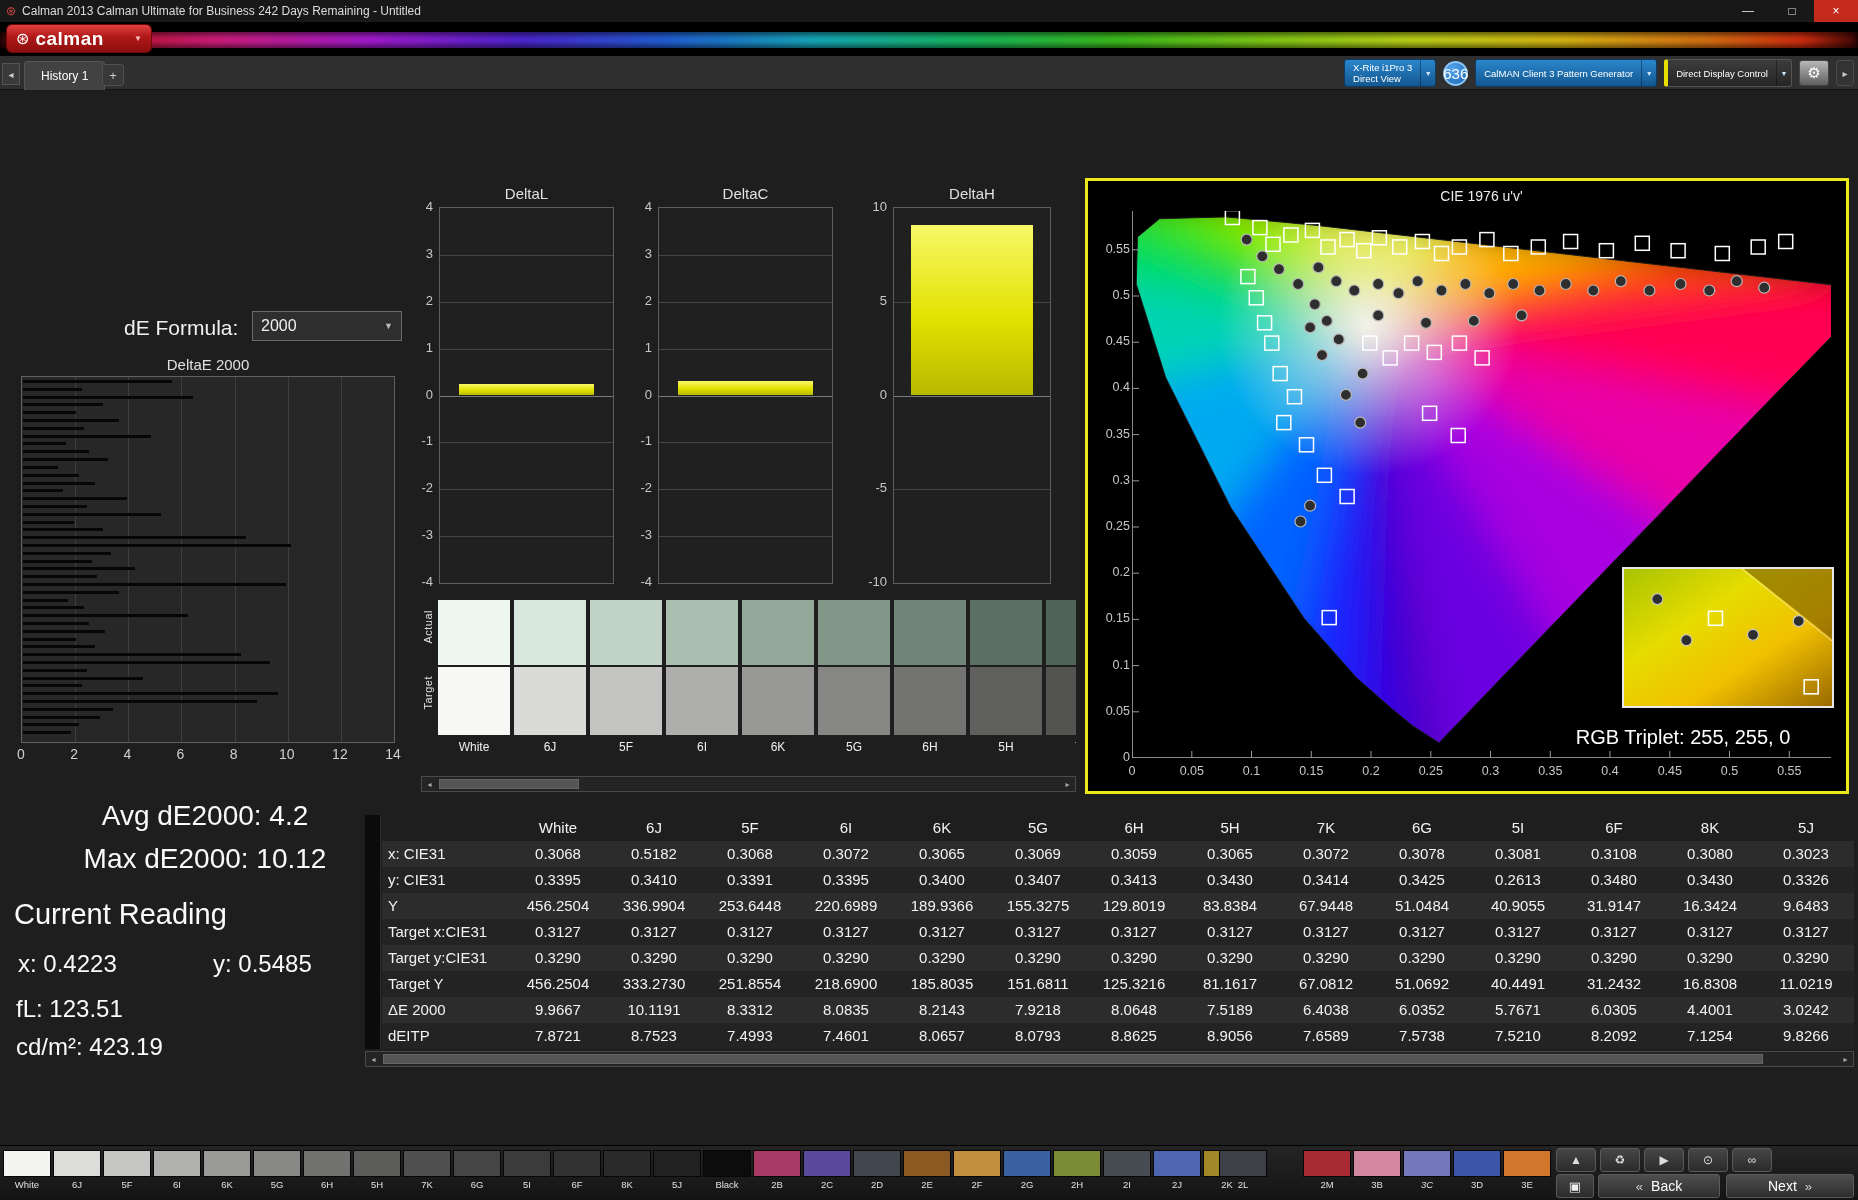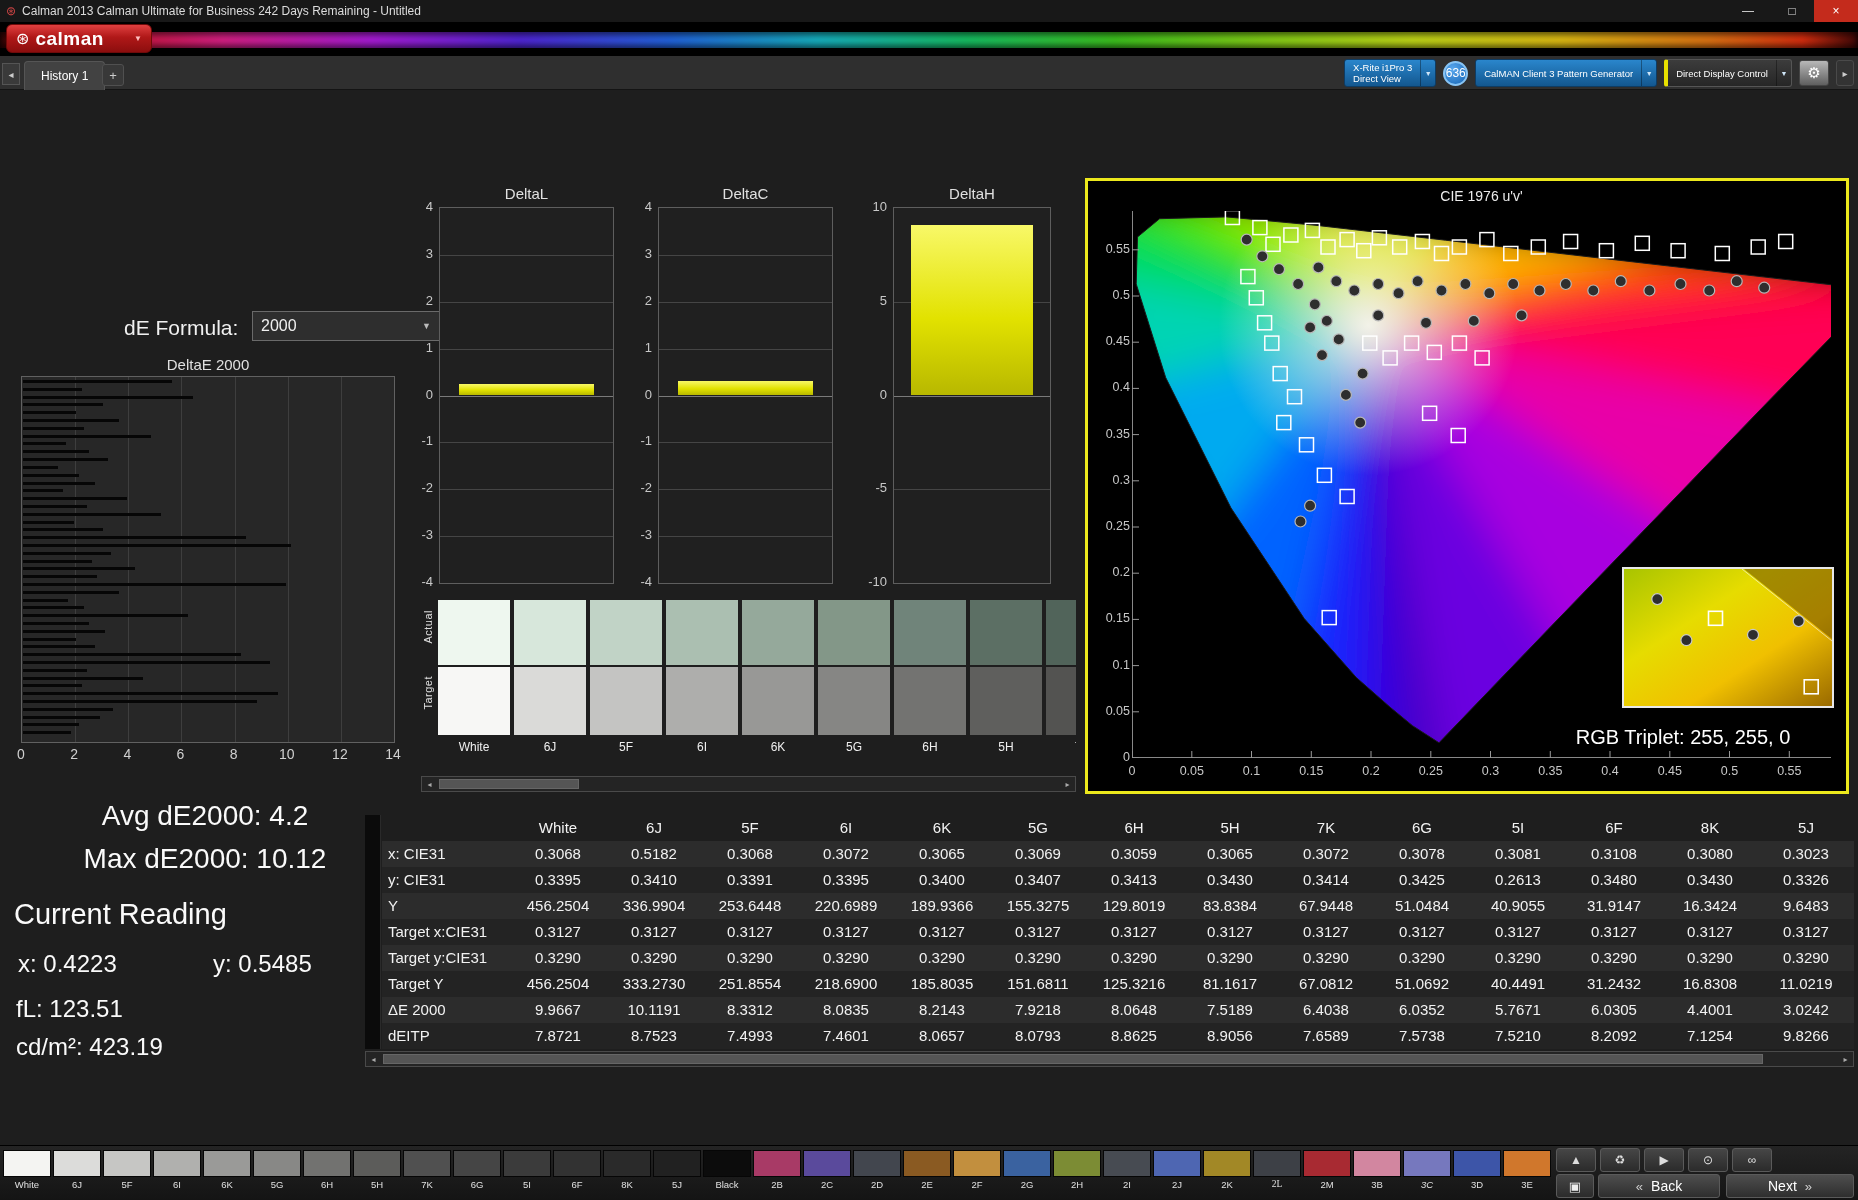--- a/index.html
+++ b/index.html
@@ -27,29 +27,29 @@
   
   #tabbar{position:absolute;left:0;top:56px;width:100%;height:34px;background:#2f2f2f;border-bottom:1px solid #141414}
   #tab-scroll-left{position:absolute;left:2px;top:7px;width:18px;height:22px;background:#3a3a3a;border:1px solid #555;color:#ccc;font-size:10px;display:flex;align-items:center;justify-content:center;cursor:pointer}
   #tab-history{position:absolute;left:24px;top:5px;height:29px;padding:0 16px;background:#424242;border:1px solid #555;border-bottom:none;border-radius:4px 4px 0 0;color:#fff;font-size:12px;display:flex;align-items:center;cursor:pointer}
   #tab-add{position:absolute;left:102px;top:8px;width:22px;height:22px;background:#383838;border:1px solid #505050;border-radius:3px;color:#ccc;font-size:13px;display:flex;align-items:center;justify-content:center;cursor:pointer}
   #devices{position:absolute;right:4px;top:3px;display:flex;gap:7px;align-items:center}
   .dev-btn{display:flex;align-items:stretch;height:28px;border:1px solid #0e3c64;border-radius:3px;overflow:hidden;background:linear-gradient(#2a86cc,#13578f);color:#fff;cursor:pointer}
   .dev-main{display:flex;flex-direction:column;justify-content:center;padding:0 8px;font-size:9.5px;line-height:11px;text-align:left;white-space:nowrap}
   .dev-caret{width:15px;display:flex;align-items:center;justify-content:center;border-left:1px solid rgba(0,0,0,.35);font-size:7px;color:#cfe6f8}
   .dev-btn.dark{background:linear-gradient(#3c3c3c,#262626);border-color:#555;border-left:4px solid #e8e000}
-  .badge{width:25px;height:25px;border-radius:50%;background:radial-gradient(circle at 35% 30%,#5aa8ee,#1464b4);border:2px solid #88c4f4;color:#fff;font-size:12px;display:flex;align-items:center;justify-content:center;cursor:pointer}
+  .badge{width:25px;height:25px;border-radius:50%;background:radial-gradient(circle at 35% 30%,#5aa8ee,#1464b4);border:2px solid #88c4f4;color:#fff;font-size:15px;display:flex;align-items:center;justify-content:center;cursor:pointer}
   #gear-btn{width:30px;height:26px;border-radius:3px;border:1px solid #444;background:linear-gradient(#b8b8b8,#5f5f5f);color:#fff;font-size:15px;display:flex;align-items:center;justify-content:center;cursor:pointer}
   #collapse-btn{width:18px;height:26px;border-radius:3px;border:1px solid #4a4a4a;background:#333;color:#ccc;font-size:10px;display:flex;align-items:center;justify-content:center;cursor:pointer}
 
   
   #cc-title{position:absolute;left:14px;top:168px;font-size:44px;font-weight:300;color:#ededed;letter-spacing:.5px}
   #cc-desc{position:absolute;left:30px;top:240px;width:390px;text-align:center;font-size:17px;line-height:25px;color:#f2f2f2}
   #formula-label{position:absolute;left:124px;top:316px;font-size:21px;color:#f0f0f0}
-  #formula-select{position:absolute;left:252px;top:311px;width:188px;height:30px;background:#2e2e2e;border:1px solid #6a6a6a;display:flex;align-items:center;padding:0 8px;font-size:16px;color:#f0f0f0;cursor:pointer}
+  #formula-select{position:absolute;left:252px;top:311px;width:150px;height:30px;background:#2e2e2e;border:1px solid #6a6a6a;display:flex;align-items:center;padding:0 8px;font-size:16px;color:#f0f0f0;cursor:pointer}
   #formula-select .caret{margin-left:auto;font-size:9px;color:#bbb}
 
   #deltae-title{position:absolute;left:21px;top:356px;width:374px;text-align:center;font-size:15px;color:#e0e0e0}
   #deltae-plot{position:absolute;left:21px;top:376px;width:374px;height:367px;background:#272727;border:1px solid #616161;overflow:hidden}
   .de-grid{position:absolute;top:0;bottom:0;width:1px;background:#3e3e3e}
   .de-bar{position:absolute;left:1px;height:3px;background:#060606}
   #deltae-xlabels{position:absolute;left:0;top:746px;height:18px;width:430px}
   .de-xlabel{position:absolute;width:28px;text-align:center;font-size:14px;color:#d0d0d0}
 
   #stat-avg{position:absolute;left:0;top:800px;width:410px;text-align:center;font-size:28px;color:#fafafa}
@@ -783,21 +783,21 @@
           <div class="bb-label">2I</div>
         </div>
         <div class="bb-swatch" style="left: 1153px;">
           <div class="bb-box" style="background: rgb(78, 102, 178);"></div>
           <div class="bb-label">2J</div>
         </div>
         <div class="bb-swatch" style="left: 1203px;">
           <div class="bb-box" style="background: rgb(162, 136, 38);"></div>
           <div class="bb-label">2K</div>
         </div>
-        <div class="bb-swatch" style="left: 1253px; font-family: Liberation Serif, serif;">
+        <div class="bb-swatch" style="left: 1219px;">
           <div class="bb-box" style="background: rgb(61, 64, 70);"></div>
           <div class="bb-label">2L</div>
         </div>
         <div class="bb-swatch" style="left: 1303px;">
           <div class="bb-box" style="background: rgb(168, 42, 50);"></div>
           <div class="bb-label">2M</div>
         </div>
         <div class="bb-swatch" style="left: 1353px;">
           <div class="bb-box" style="background: rgb(210, 134, 160);"></div>
           <div class="bb-label">3B</div>

